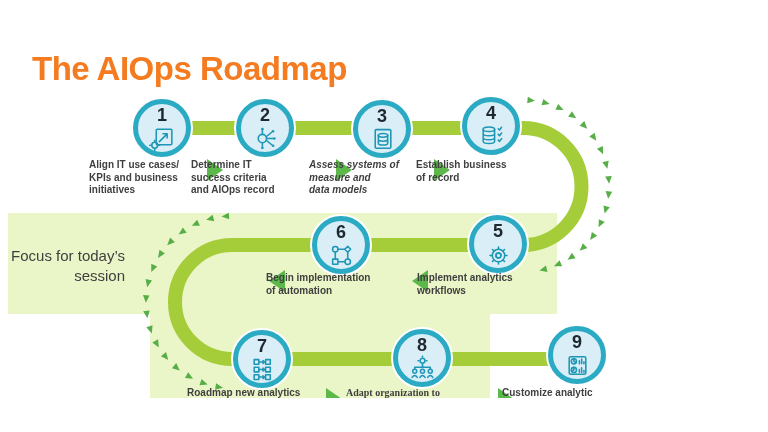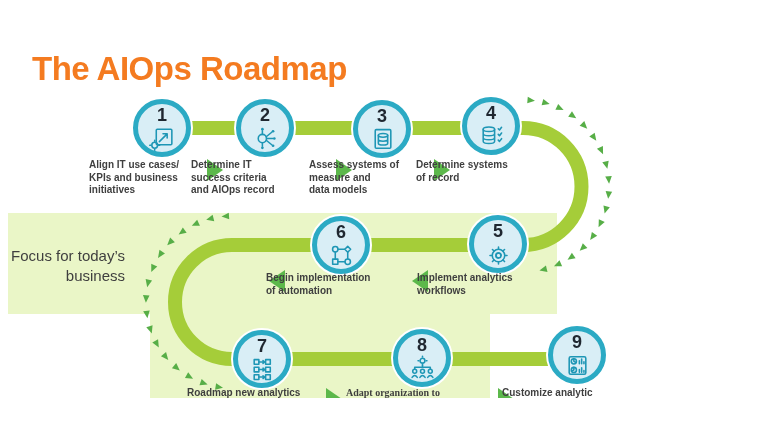--- a/index.html
+++ b/index.html
@@ -107,21 +107,21 @@
       <polygon points="434,159 434,181 450,170"></polygon>
       <polygon points="285,270 285,292 269,281"></polygon>
       <polygon points="428,270 428,292 412,281"></polygon>
       <polygon points="326,388 326,410 342,399"></polygon>
       <polygon points="498,388 498,410 514,399"></polygon>
     </g>
   </svg>
 
   <h1 class="slide-title">The AIOps Roadmap</h1>
   <div class="focus-label">Focus for today’s
-business</div>
+session</div>
 
   <div class="step-circle" style="left:133px;top:99px;">
     <span class="step-number">1</span>
     <svg class="step-icon" width="27" height="27" viewBox="0 0 26 26">
       <rect x="7" y="4" width="15" height="15" rx="1"></rect>
       <path d="M10 16 L17 9 M13.5 8.5 h4 v4"></path>
       <circle cx="5.5" cy="19.5" r="2.8"></circle>
       <path d="M5.5 15.7 v-1 M5.5 23.3 v1 M1.7 19.5 h-1 M9.3 19.5 h1"></path>
     </svg>
   </div>
@@ -212,24 +212,24 @@
       <path d="M14.8 19.6 V16.8 M17 19.6 V15.2 M19.2 19.6 V17.8"></path>
     </svg>
   </div>
 
   <div class="step-label" style="left:89px;top:159px;">Align IT use cases/
 KPIs and business
 initiatives</div>
   <div class="step-label" style="left:191px;top:159px;">Determine IT
 success criteria
 and AIOps record</div>
-  <div class="step-label" style="left:309px;top:159px;">Assess systems of
+  <div class="step-label" style="left:309px;top:159px;font-style:italic;">Assess systems of
 measure and
 data models</div>
-  <div class="step-label" style="left:416px;top:159px;">Determine systems
+  <div class="step-label" style="left:416px;top:159px;">Establish business
 of record</div>
   <div class="step-label" style="left:417px;top:272px;">Implement analytics
 workflows</div>
   <div class="step-label" style="left:266px;top:272px;">Begin implementation
 of automation</div>
   <div class="step-label" style="left:187px;top:387px;">Roadmap new analytics
 workflows</div>
   <div class="step-label" style="left:346px;top:387px;font-family:Liberation Serif, serif;">Adapt organization to
 new skill sets</div>
   <div class="step-label" style="left:502px;top:387px;">Customize analytic

